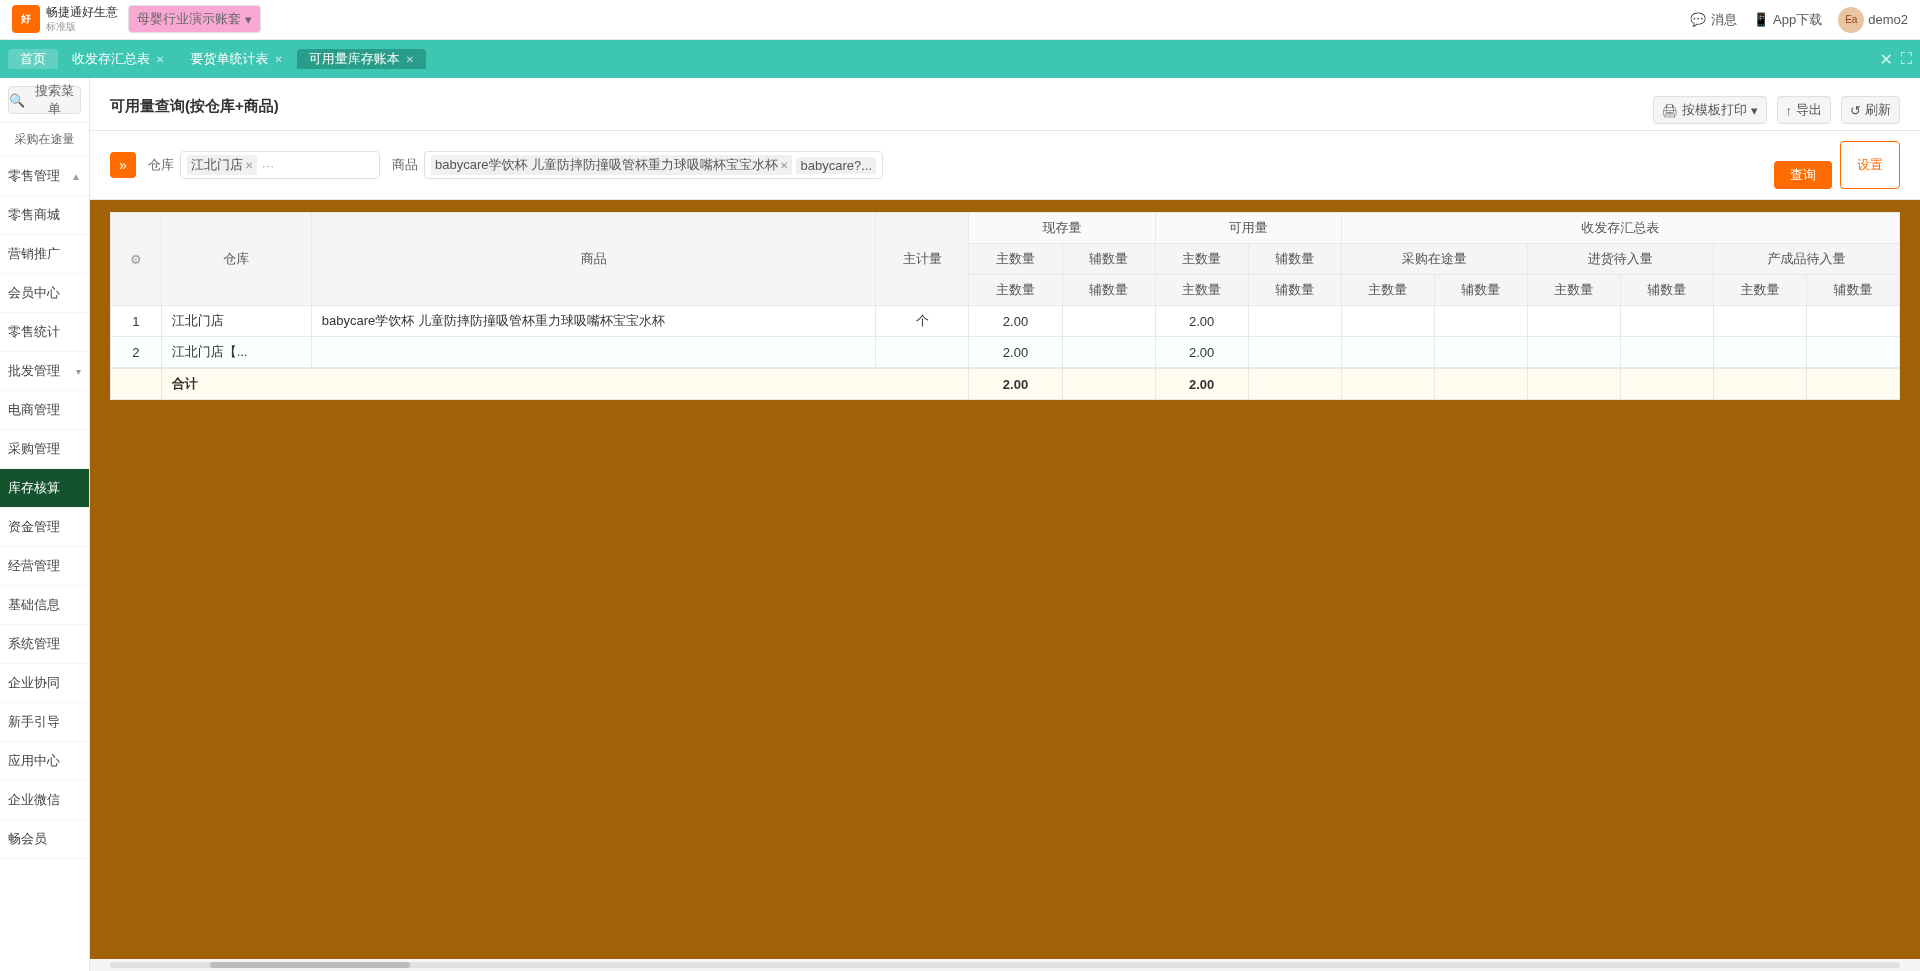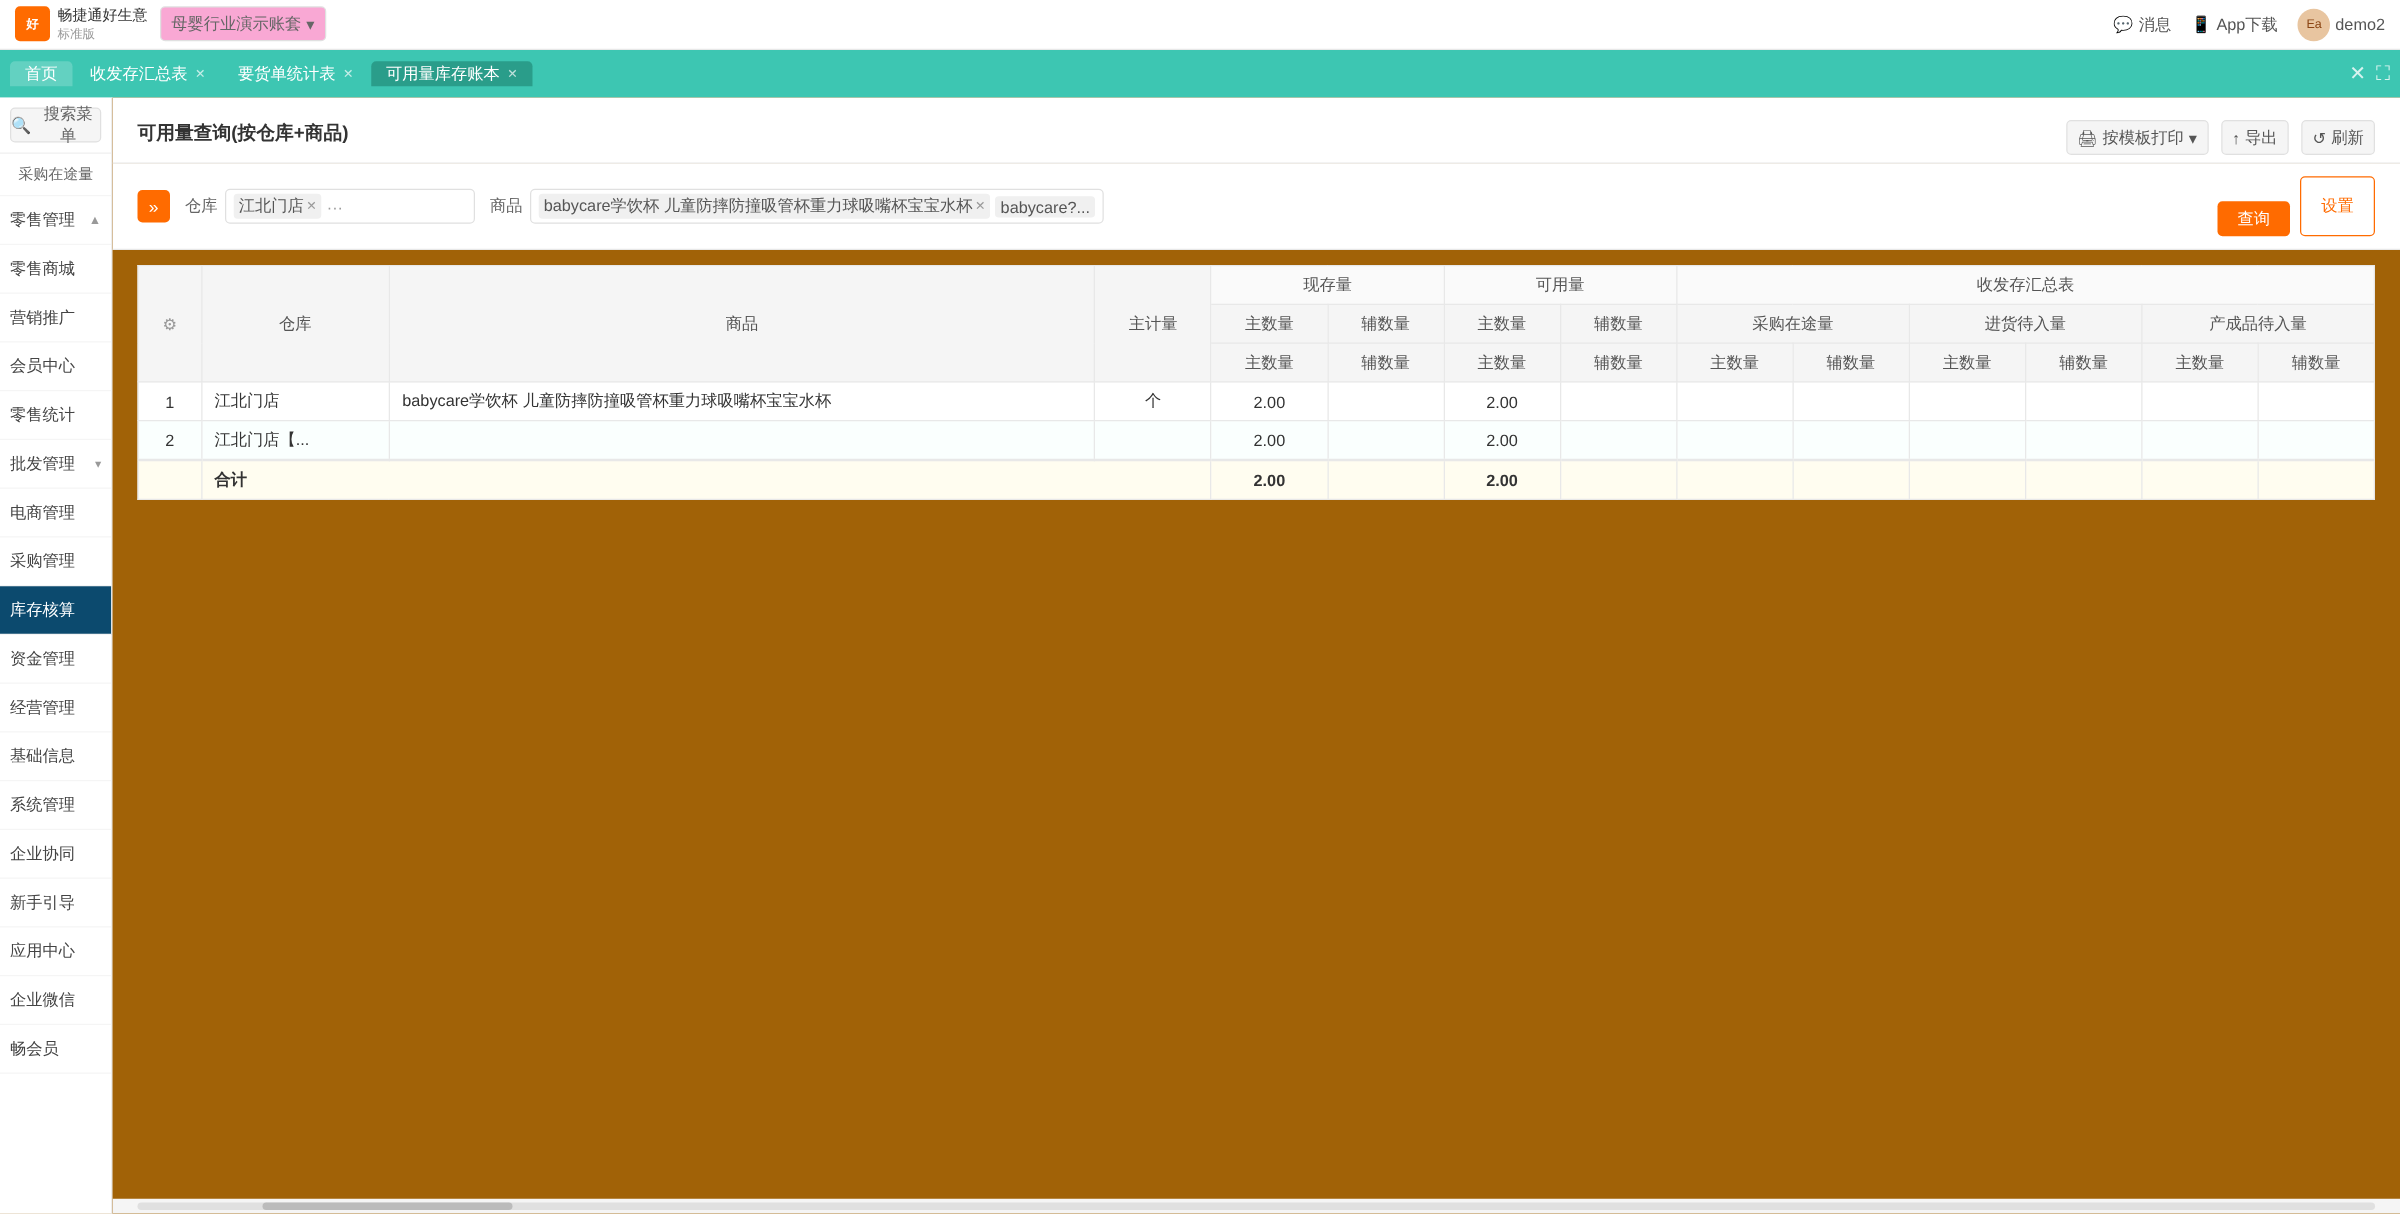--- a/index.html
+++ b/index.html
@@ -92,21 +92,21 @@
       border-bottom: 1px solid #f5f5f5;
     }
     .sidebar-item {
       padding: 10px 8px;
       display: flex; align-items: center; justify-content: space-between;
       cursor: pointer;
       font-size: 13px;
       color: #444;
       border-bottom: 1px solid #f5f5f5;
     }
-    .sidebar-item.active { background: #0c4a6e; color: #fff; }
+    .sidebar-item.active { background: #14532d; color: #fff; }
     .sidebar-item .arrow { font-size: 10px; color: #999; }
 
     
     .content { flex: 1; display: flex; flex-direction: column; overflow: hidden; background: #a16207; }
 
     
     .page-header {
       background: #fff;
       padding: 12px 20px 0 20px;
       border-bottom: 1px solid #e8e8e8;

